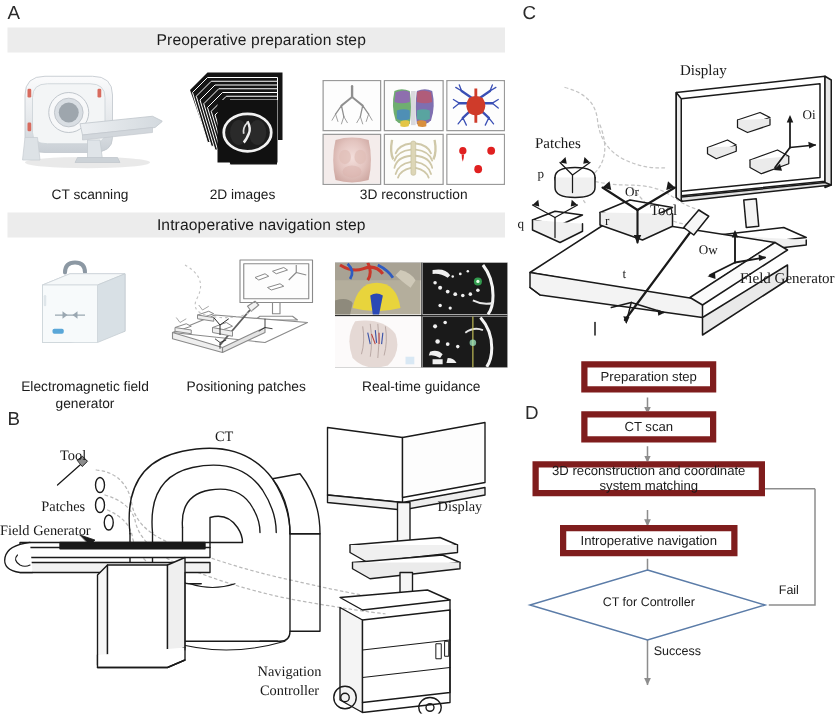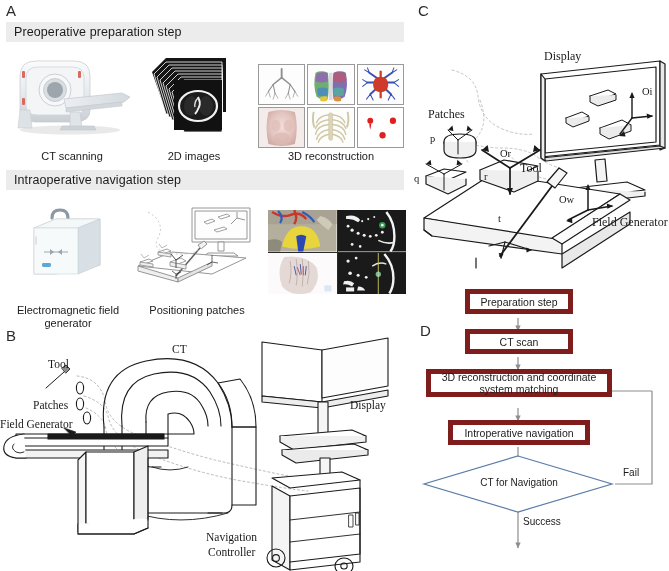--- a/index.html
+++ b/index.html
@@ -28,20 +28,21 @@
   
   #panel-a { position:absolute; left:0; top:18px; width:410px; height:300px; }
 
   .step-bar {
     position:absolute; left:6px; width:398px; height:20px;
     background:#ececec;
     display:flex; align-items:center;
     padding-left:8px;
     font-size:12.5px; color:#1b1b1b;
     letter-spacing:0.1px;
+    justify-content:center;
   }
   #bar-preop  { top:4px; }
   #bar-intraop{ top:152px; }
 
   .cap {
     position:absolute; text-align:center;
     font-size:11px; color:#1b1b1b; line-height:13px;
   }
 
   
@@ -420,20 +421,21 @@
             <path d="M8 34 h8 v4 h-8 z"></path>
             <path d="M20 33 q5 0 7 4 l-8 0 z"></path>
           </g>
           <path d="M46 1 q9 10 9 24 q0 9 -4 15" fill="none" stroke="#f4f4f4" stroke-width="2.4"></path>
           <path d="M34 13 q7 -5 14 -2" fill="none" stroke="#e4e4e4" stroke-width="1.5"></path>
           <path d="M40 0 v41" stroke="#c9c45a" stroke-width="1" opacity="0.9"></path>
           <circle cx="40" cy="21" r="2.6" fill="#9fe8c0" opacity="0.75"></circle>
         </svg>
       </div>
     </div>
+    <div class="cap" style="left:268px; top:286px; width:138px;">Real-time guidance</div>
   </div>
 
   <div id="panel-b">
     <svg width="412" height="241" viewBox="0 0 412 241">
       <g fill="none" stroke="#1a1a1a" stroke-width="1.1" stroke-linejoin="round" stroke-linecap="round">
 
         <g stroke="#b9b9b9" stroke-width="1" stroke-dasharray="2 2.6">
           <path d="M77 46 q22 2 28 24 q2 22 30 34 q40 16 80 26 q60 14 86 18"></path>
           <path d="M84 66 q20 6 24 20 q4 22 40 38 q50 20 100 28 q40 7 60 9"></path>
           <path d="M86 78 q18 8 20 22 q4 20 34 34"></path>
@@ -655,21 +657,21 @@
     </div>
 
     <div class="fc-box" style="left:16px; top:85px; width:186px; height:28px;">
       <span>3D reconstruction and coordinate system matching</span>
     </div>
 
     <div class="fc-box" style="left:38px; top:136px; width:142px; height:25px;">
       <span>Introperative navigation</span>
     </div>
 
-    <div class="fc-label" style="left:63px; top:193px; width:92px; text-align:center;">CT for Navigation</div>
+    <div class="fc-label" style="left:63px; top:193px; width:92px; text-align:center;">CT for Controller</div>
 
     <div class="fc-label" style="left:213px; top:183px;">Fail</div>
 
     <div class="fc-label" style="left:113px; top:232px;">Success</div>
 
   </div>
 
 </div>
 
 </body></html>

